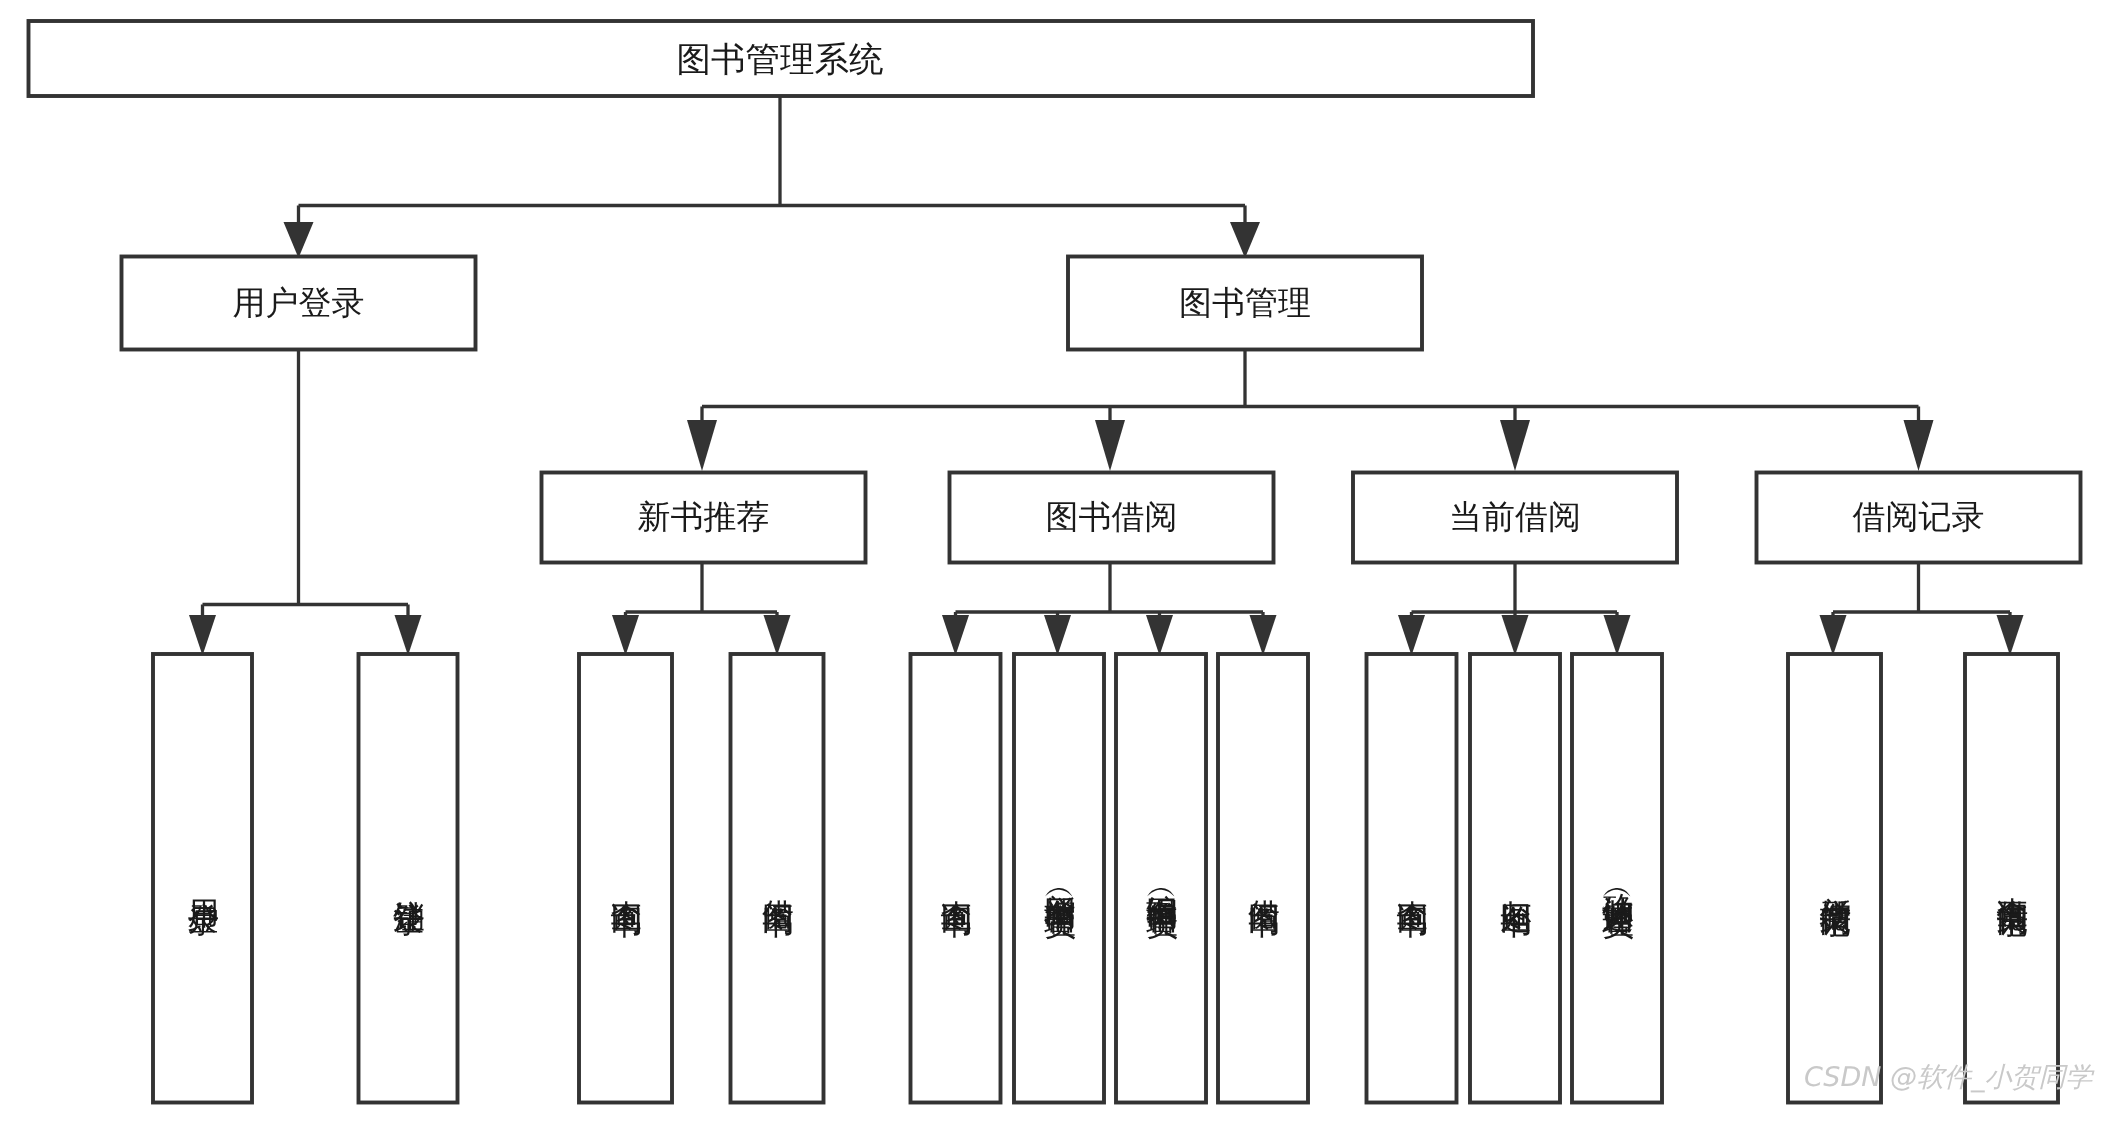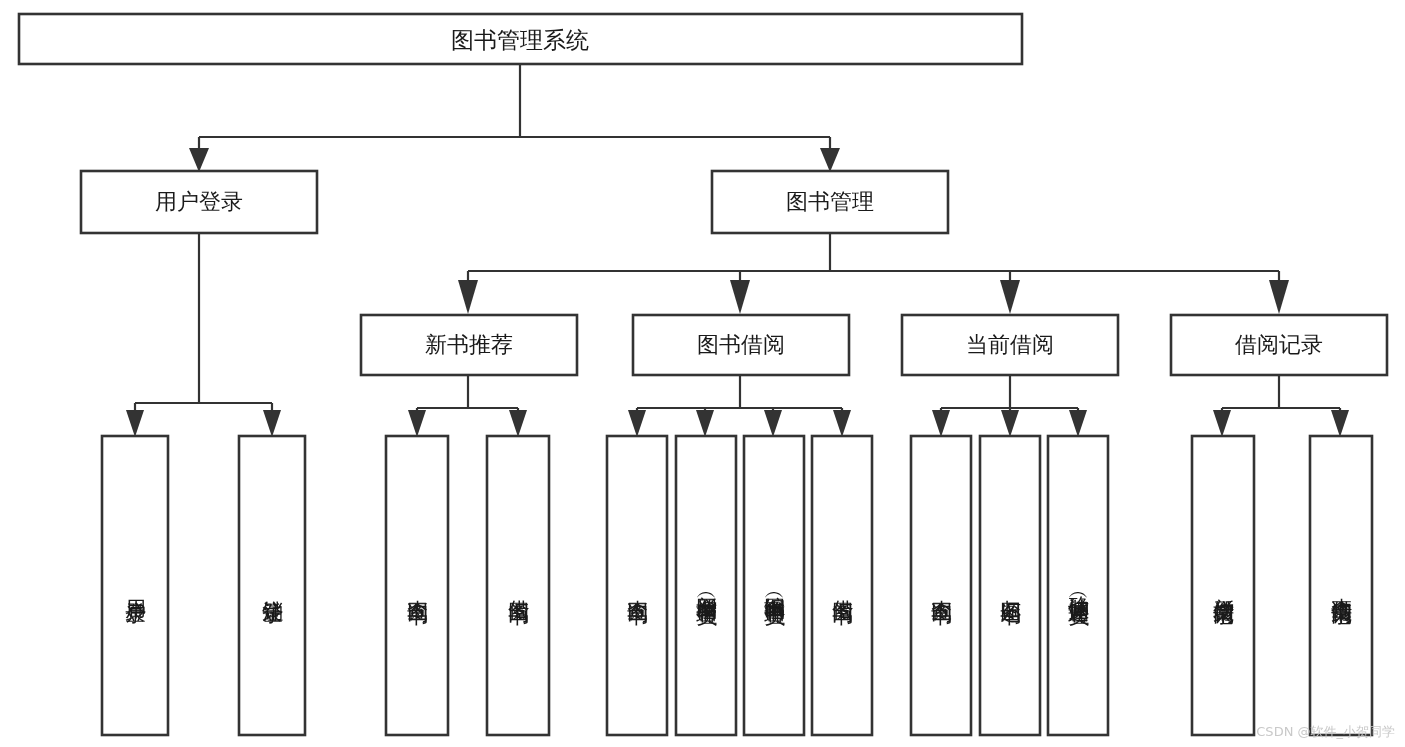--- a/index.html
+++ b/index.html
@@ -65,26 +65,27 @@
     color: #1a1a1a;
     writing-mode: vertical-rl;
     text-orientation: upright;
     letter-spacing: 1.5px;
     white-space: nowrap;
     text-align: center;
   }
   .watermark {
     position: absolute;
     right: 10px;
-    bottom: 6px;
-    font-family: "DejaVu Sans", "Liberation Sans", sans-serif;
-    font-size: 13px;
+    bottom: 17px;
+    font-family: "DejaVu Sans", "Liberation Sans", sans-serif;
+    font-size: 18px;
     color: #c9c9c9;
     white-space: nowrap;
     user-select: none;
+    font-style: italic;
   }
 </style>
 </head>
 <body>
 
 <div id="diagram-root">
 
   <svg class="diagram" viewBox="0 0 1405 747">
 
     <g>

